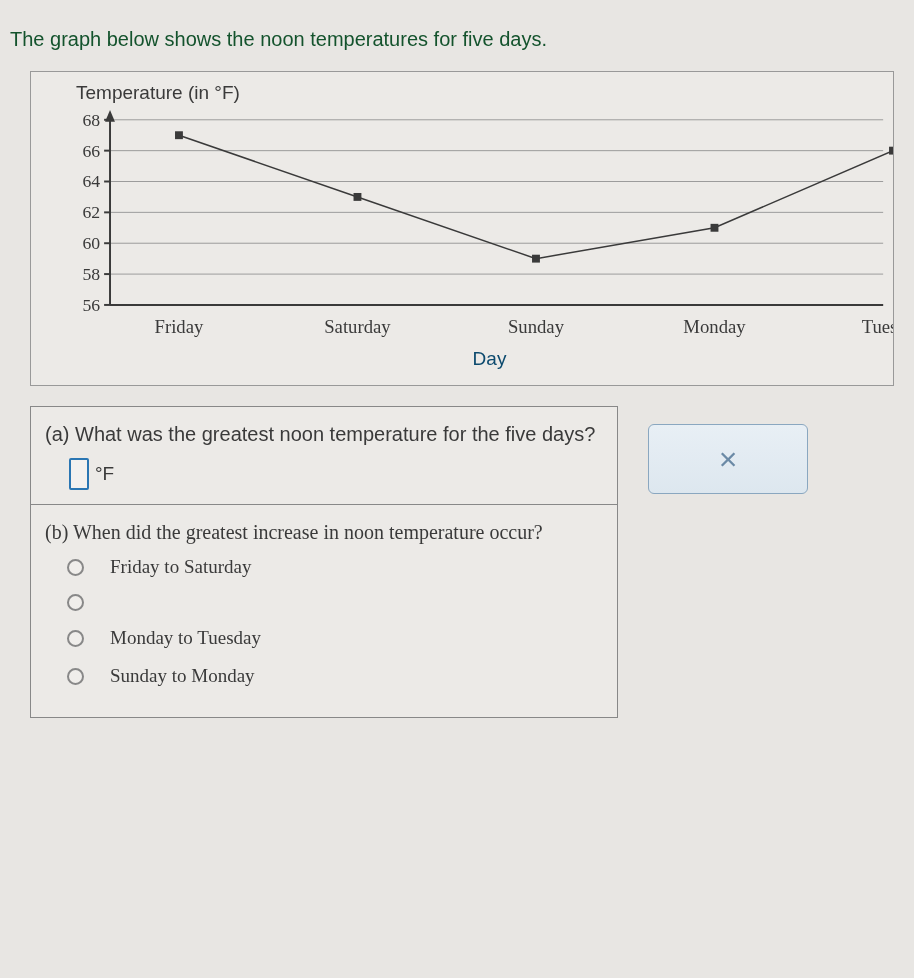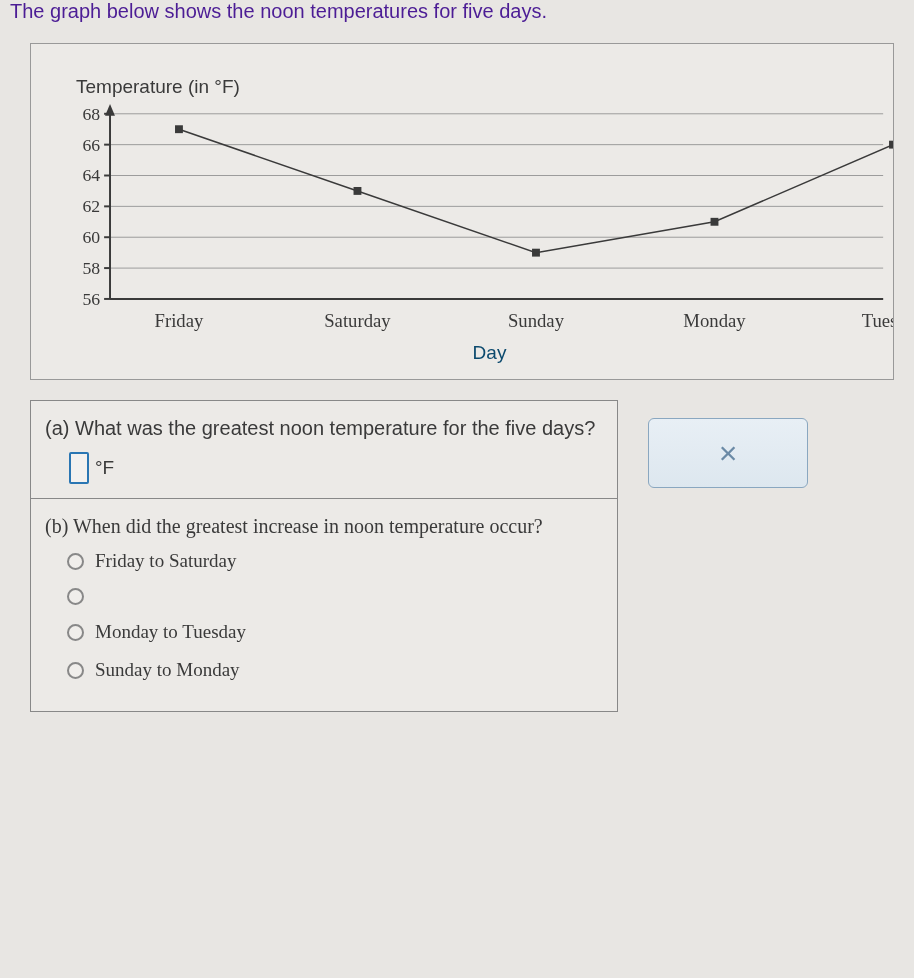--- a/index.html
+++ b/index.html
@@ -4,29 +4,29 @@
   <style>
     * { box-sizing: border-box; margin: 0; padding: 0; }
     body {
       font-family: Verdana, Arial, sans-serif;
       background: #e8e6e3;
       color: #3a3a3a;
       width: 914px;
       padding: 0;
     }
     .prompt-text {
-      padding: 0 10px 10px 10px;
+      padding: 28px 10px 10px 10px;
       font-size: 20px;
-      color: #4c1d95;
+      color: #14532d;
     }
     .chart-container {
       margin: 10px 20px 20px 30px;
       border: 1px solid #999;
       background: #eceae7;
-      padding: 32px 0 15px 15px;
+      padding: 10px 0 15px 15px;
       position: relative;
     }
     .chart-title {
       font-size: 19px;
       color: #3a3a3a;
       margin-left: 30px;
       margin-bottom: 2px;
     }
     .chart-svg {
       width: 100%;
@@ -84,21 +84,21 @@
       font-size: 19px;
       color: #3a3a3a;
     }
     .radio-options {
       margin-top: 10px;
       margin-left: 22px;
     }
     .radio-row {
       display: flex;
       align-items: center;
-      gap: 11px;
+      gap: 26px;
       margin: 10px 0 16px 0;
       font-size: 19px;
       color: #3a3a3a;
     }
     .radio-circle {
       width: 17px;
       height: 17px;
       border: 2px solid #888;
       border-radius: 50%;
       background: #f0eeeb;

